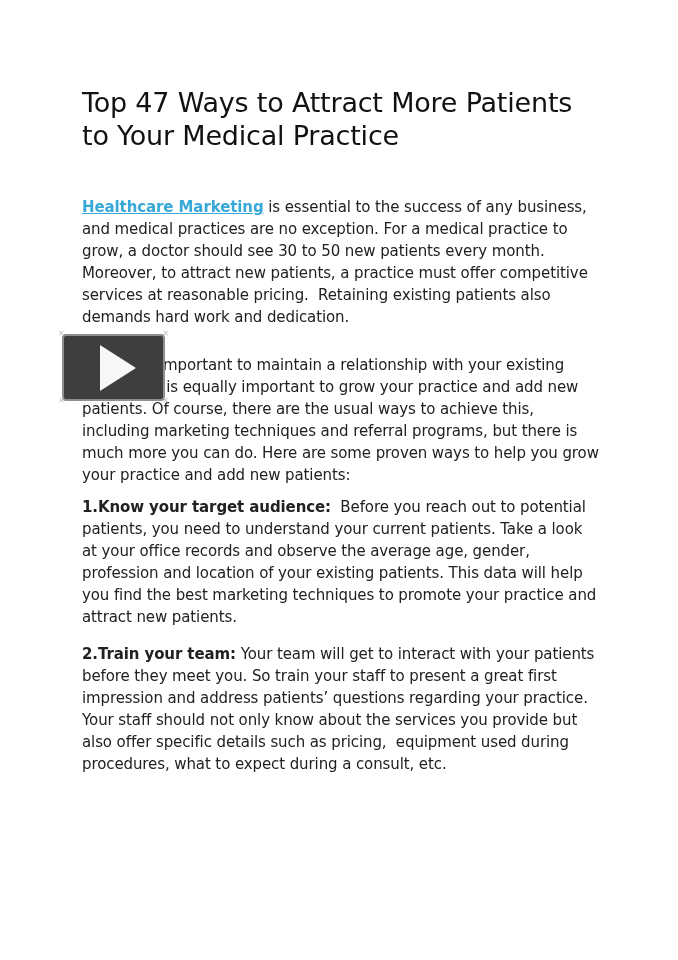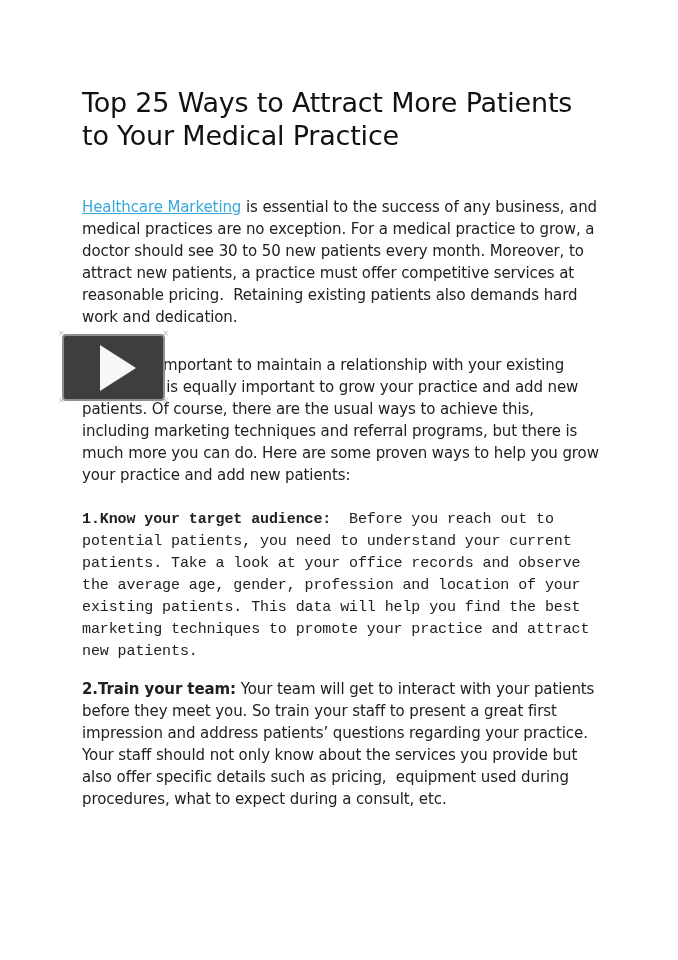--- a/index.html
+++ b/index.html
@@ -28,25 +28,25 @@
   }
   .para {
     font-size: 15px;
     line-height: 22px;
     color: var(--body-color, #212121);
     letter-spacing: -0.1px;
   }
   .para span, .para a, .para b { white-space: pre-wrap; }
   .p1 { margin-top: 0; }
   .p2 { margin-top: 26px; }
-  .item1 { margin-top: 23px; font-family: Liberation Mono, monospace; }
+  .item1 { margin-top: 10px; }
   .item2 { margin-top: 15px; }
   .link {
     color: var(--link-color, #38a8d8);
-    font-weight: 400;
+    font-weight: 700;
     text-decoration: underline;
     cursor: pointer;
   }
   .video {
     position: absolute;
     left: 62px;
     top: 334px;
     width: 103px;
     height: 67px;
     background: var(--video-bg, #3e3e3e);
@@ -77,21 +77,21 @@
   .handle.bl { left: -6px; bottom: -6px; }
   .handle.br { right: -6px; bottom: -6px; }
 </style>
 </head>
 <body>
 
 <div class="page">
 
   <div class="content">
 
-    <h1 class="title">Top 25 Ways to Attract More Patients to Your Medical Practice</h1>
+    <h1 class="title">Top 47 Ways to Attract More Patients to Your Medical Practice</h1>
 
     <p class="para p1"><a class="link">Healthcare Marketing</a><span> is essential to the success of any business, and medical practices are no exception. For a medical practice to grow, a doctor should see 30 to 50 new patients every month. Moreover, to attract new patients, a practice must offer competitive services at reasonable pricing.  Retaining existing patients also demands hard work and dedication.</span></p>
 
     <p class="para p2">While it is important to maintain a relationship with your existing patients, it is equally important to grow your practice and add new patients. Of course, there are the usual ways to achieve this, including marketing techniques and referral programs, but there is much more you can do. Here are some proven ways to help you grow your practice and add new patients:</p>
 
     <p class="para item1"><b>1.Know your target audience:</b><span>  Before you reach out to potential patients, you need to understand your current patients. Take a look at your office records and observe the average age, gender, profession and location of your existing patients. This data will help you find the best marketing techniques to promote your practice and attract new patients.</span></p>
 
     <p class="para item2"><b>2.Train your team:</b><span> Your team will get to interact with your patients before they meet you. So train your staff to present a great first impression and address patients’ questions regarding your practice. Your staff should not only know about the services you provide but also offer specific details such as pricing,  equipment used during procedures, what to expect during a consult, etc.</span></p>
 
   </div>

